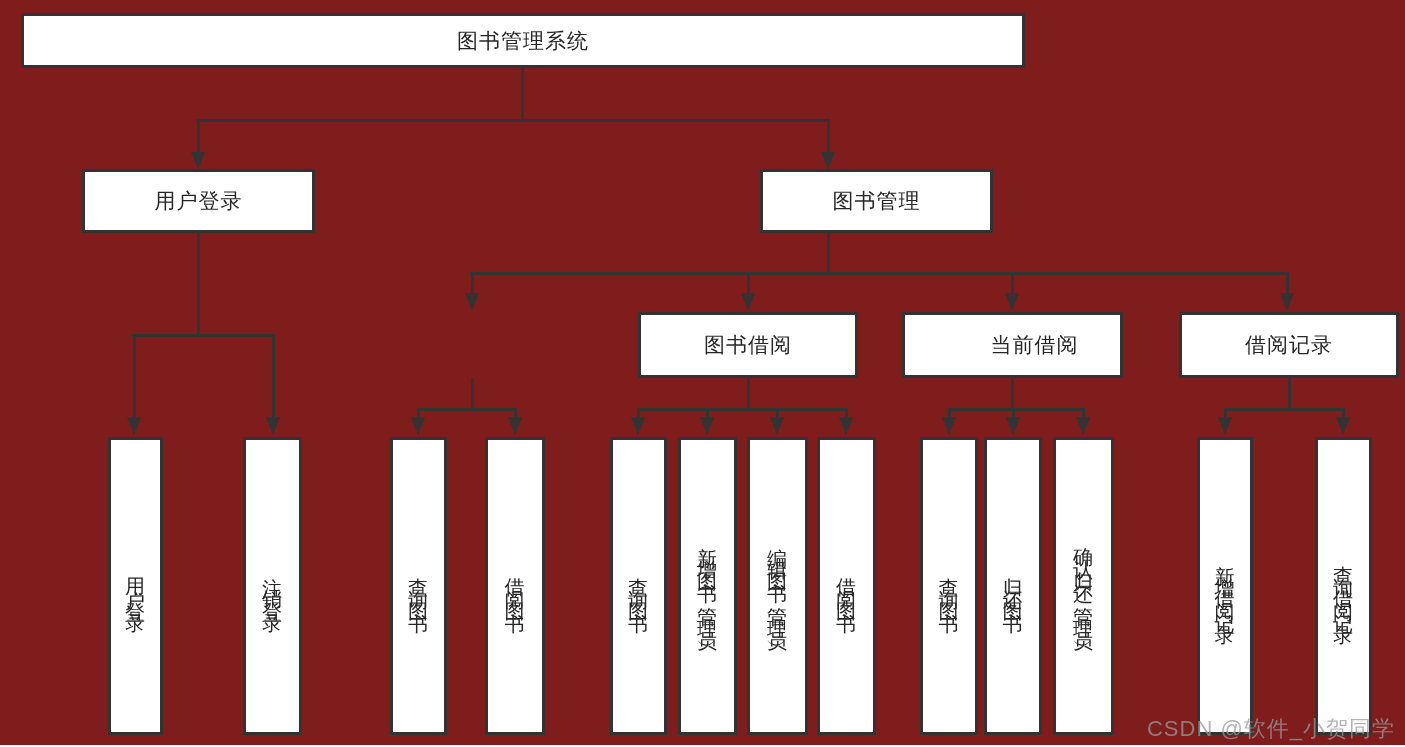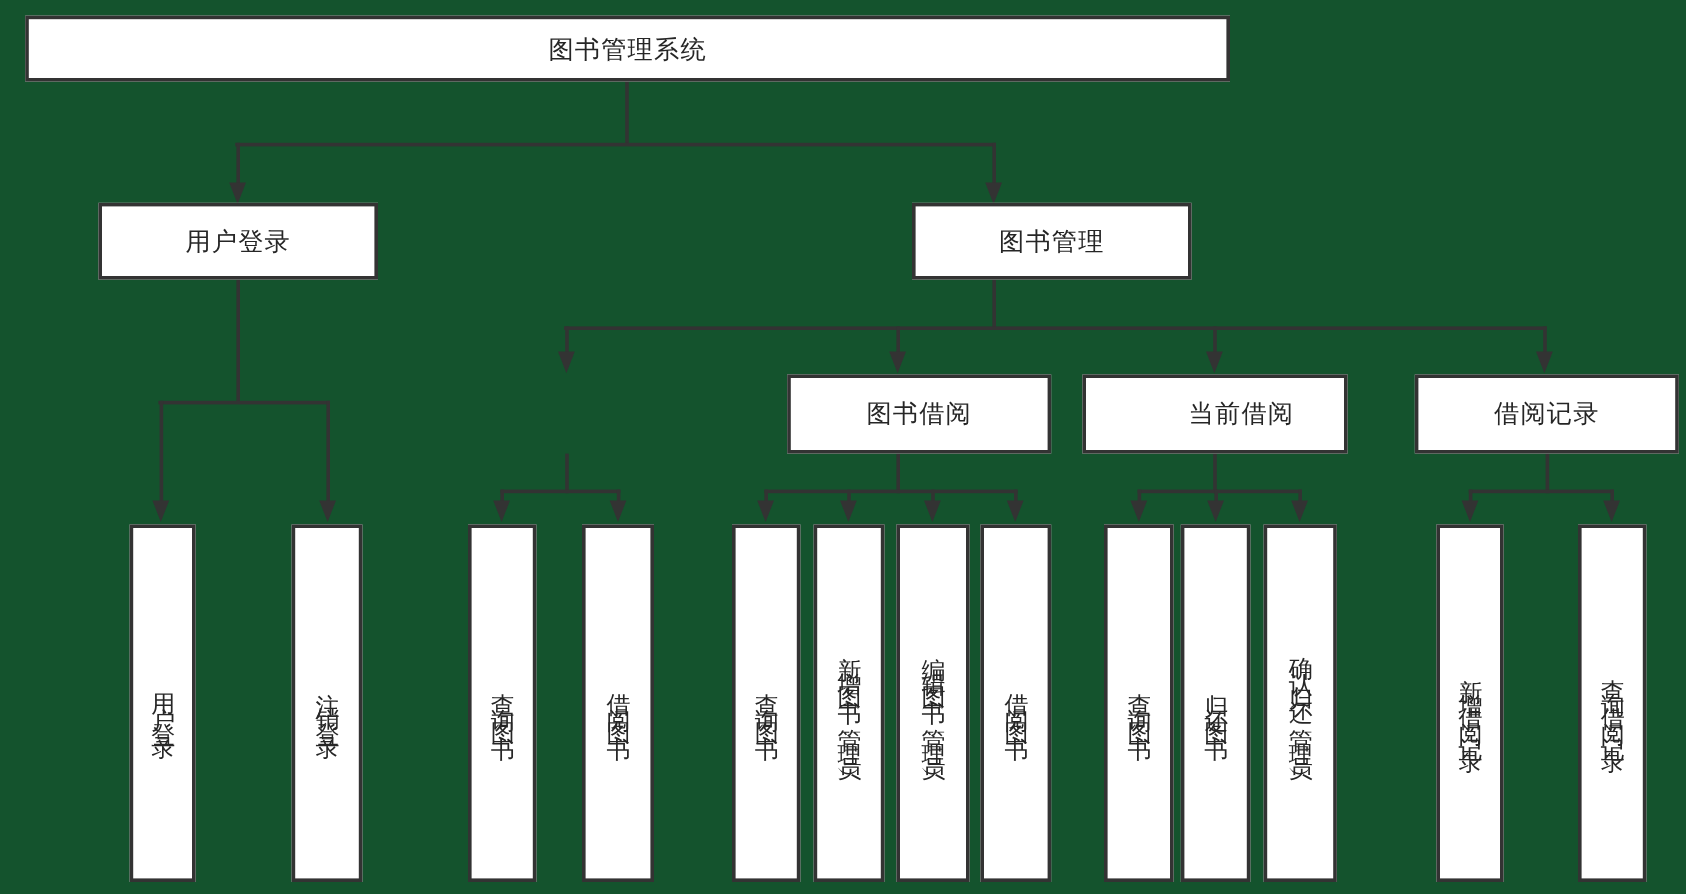--- a/index.html
+++ b/index.html
@@ -8,21 +8,21 @@
     background: #ffffff;
     width: 1405px;
     height: 747px;
     overflow: hidden;
     font-family: "Liberation Sans", sans-serif;
   }
   #canvas {
     position: relative;
     width: 1405px;
     height: 745px;
-    background: #14532d;
+    background: #7f1d1d;
   }
   .box {
     position: absolute;
     box-sizing: border-box;
     border: 3px solid #333333;
     background: #ffffff;
     display: flex;
     align-items: center;
     justify-content: center;
     color: #262626;
@@ -79,21 +79,21 @@
 </head>
 <body>
 
 <div id="canvas">
 
   <div class="box" style="left:21px; top:13px; width:1004px; height:55px;">图书管理系统</div>
 
   <div class="box" style="left:82px; top:169px; width:233px; height:64px;">用户登录</div>
   <div class="box" style="left:712px; top:169px; width:233px; height:64px;margin-left:48px;">图书管理</div>
 
-  <div class="box" style="left:656px; top:312px; width:220px; height:66px;">图书借阅</div>
+  <div class="box" style="left:638px; top:312px; width:220px; height:66px;">图书借阅</div>
   <div class="box" style="left:902px; top:312px; width:221px; height:66px;padding-left:44px;">当前借阅</div>
   <div class="box" style="left:1179px; top:312px; width:220px; height:66px;">借阅记录</div>
 
   <div class="box vbox" style="left:108px; top:437px; width:55px; height:298px;">
     <span class="vtext">用户登录</span>
   </div>
   <div class="box vbox" style="left:243px; top:437px; width:59px; height:298px;">
     <span class="vtext">注销登录</span>
   </div>
 
@@ -186,14 +186,15 @@
   <div class="vline" style="left:1083px; top:408px; height:12px;"></div>
   <div class="arrow" style="left:1083px; top:417px;"></div>
 
   <div class="vline" style="left:1289px; top:378px; height:33px;"></div>
   <div class="hline" style="left:1224px; top:409px; width:121px;"></div>
   <div class="vline" style="left:1225px; top:408px; height:12px;"></div>
   <div class="arrow" style="left:1225px; top:417px;"></div>
   <div class="vline" style="left:1343px; top:408px; height:12px;"></div>
   <div class="arrow" style="left:1343px; top:417px;"></div>
 
+  <div class="watermark">CSDN @软件_小贺同学</div>
 
 </div>
 
 </body></html>

